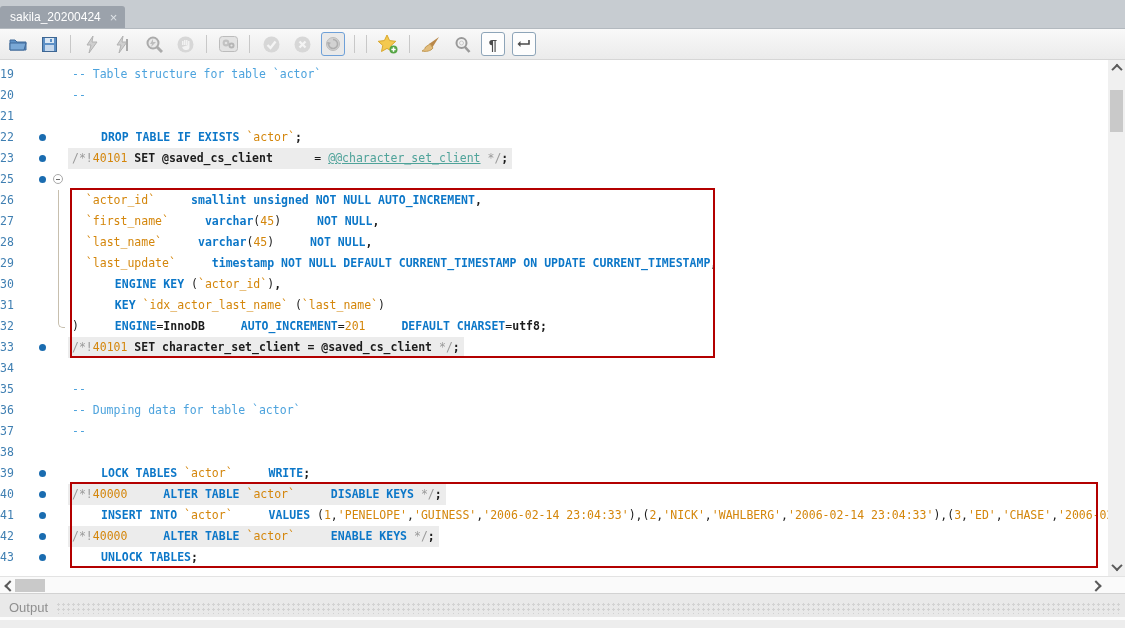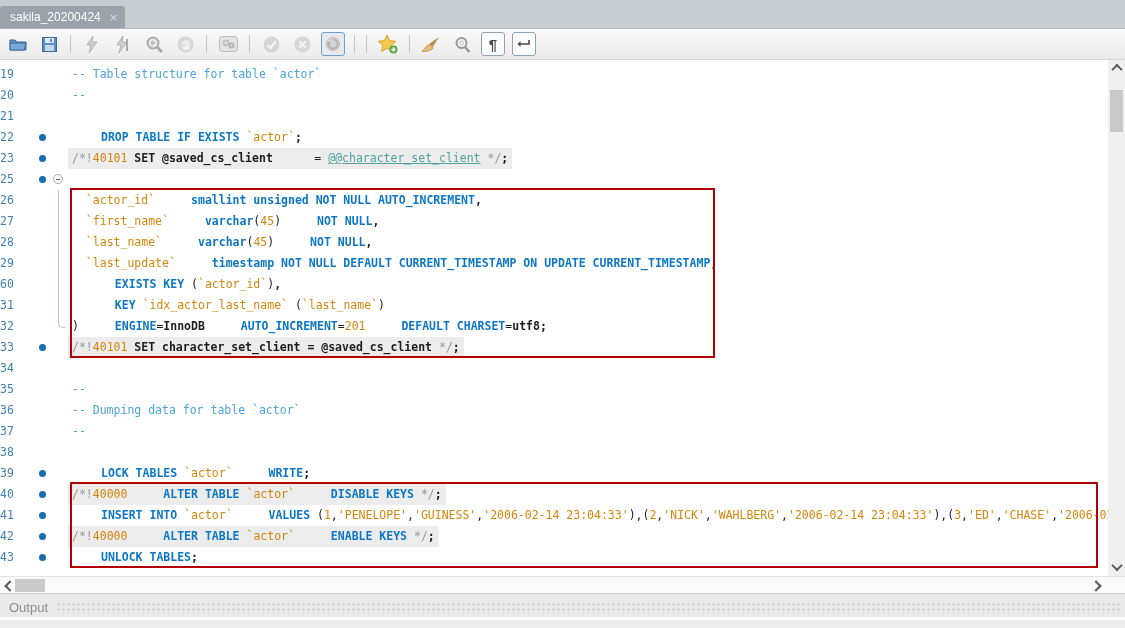--- a/index.html
+++ b/index.html
@@ -224,21 +224,21 @@
         <div class="line"><span class="lnum">19</span><span class="dotc"></span><span class="foldc"></span><span class="content"><span class="tok cm">-- Table structure for table `actor`</span></span></div>
         <div class="line"><span class="lnum">20</span><span class="dotc"></span><span class="foldc"></span><span class="content"><span class="tok cm">--</span></span></div>
         <div class="line"><span class="lnum">21</span><span class="dotc"></span><span class="foldc"></span><span class="content"></span></div>
         <div class="line"><span class="lnum">22</span><span class="dotc"><span class="dot"></span></span><span class="foldc"></span><span class="content"><span class="tok kw">DROP TABLE IF EXISTS</span><span class="tok pl"> </span><span class="tok id">`actor`</span><span class="tok bd">;</span></span></div>
         <div class="line"><span class="lnum">23</span><span class="dotc"><span class="dot"></span></span><span class="foldc"></span><span class="content hl"><span class="tok gy">/*!</span><span class="tok num">40101</span><span class="tok bd"> SET @saved_cs_client</span><span class="tok pl">      = </span><span class="tok sv">@@character_set_client</span><span class="tok gy"> */</span><span class="tok bd">;</span></span></div>
         <div class="line"><span class="lnum">25</span><span class="dotc"><span class="dot"></span></span><span class="foldc"><span class="fold-start"></span></span></div>
         <div class="line"><span class="lnum">26</span><span class="dotc"></span><span class="foldc"><span class="fold-mid"></span></span><span class="content"><span class="tok pl">  </span><span class="tok id">`actor_id`</span><span class="tok pl"> </span><span class="tok kw">smallint unsigned NOT NULL AUTO_INCREMENT</span><span class="tok bd">,</span></span></div>
         <div class="line"><span class="lnum">27</span><span class="dotc"></span><span class="foldc"><span class="fold-mid"></span></span><span class="content"><span class="tok pl">  </span><span class="tok id">`first_name`</span><span class="tok pl"> </span><span class="tok kw">varchar</span><span class="tok pl">(</span><span class="tok num">45</span><span class="tok pl">) </span><span class="tok kw">NOT NULL</span><span class="tok bd">,</span></span></div>
         <div class="line"><span class="lnum">28</span><span class="dotc"></span><span class="foldc"><span class="fold-mid"></span></span><span class="content"><span class="tok pl">  </span><span class="tok id">`last_name`</span><span class="tok pl"> </span><span class="tok kw">varchar</span><span class="tok pl">(</span><span class="tok num">45</span><span class="tok pl">) </span><span class="tok kw">NOT NULL</span><span class="tok bd">,</span></span></div>
         <div class="line"><span class="lnum">29</span><span class="dotc"></span><span class="foldc"><span class="fold-mid"></span></span><span class="content"><span class="tok pl">  </span><span class="tok id">`last_update`</span><span class="tok pl"> </span><span class="tok kw">timestamp NOT NULL DEFAULT CURRENT_TIMESTAMP ON UPDATE CURRENT_TIMESTAMP</span><span class="tok bd">,</span></span></div>
-        <div class="line"><span class="lnum">60</span><span class="dotc"></span><span class="foldc"><span class="fold-mid"></span></span><span class="content"><span class="tok pl">  </span><span class="tok kw">EXISTS KEY</span><span class="tok pl"> (</span><span class="tok id">`actor_id`</span><span class="tok pl">)</span><span class="tok bd">,</span></span></div>
+        <div class="line"><span class="lnum">30</span><span class="dotc"></span><span class="foldc"><span class="fold-mid"></span></span><span class="content"><span class="tok pl">  </span><span class="tok kw">ENGINE KEY</span><span class="tok pl"> (</span><span class="tok id">`actor_id`</span><span class="tok pl">)</span><span class="tok bd">,</span></span></div>
         <div class="line"><span class="lnum">31</span><span class="dotc"></span><span class="foldc"><span class="fold-mid"></span></span><span class="content"><span class="tok pl">  </span><span class="tok kw">KEY</span><span class="tok pl"> </span><span class="tok id">`idx_actor_last_name`</span><span class="tok pl"> (</span><span class="tok id">`last_name`</span><span class="tok pl">)</span></span></div>
         <div class="line"><span class="lnum">32</span><span class="dotc"></span><span class="foldc"><span class="fold-end"></span></span><span class="content"><span class="tok pl">) </span><span class="tok kw">ENGINE</span><span class="tok pl">=</span><span class="tok bd">InnoDB</span><span class="tok pl"> </span><span class="tok kw">AUTO_INCREMENT</span><span class="tok pl">=</span><span class="tok num">201</span><span class="tok pl"> </span><span class="tok kw">DEFAULT CHARSET</span><span class="tok pl">=</span><span class="tok bd">utf8</span><span class="tok bd">;</span></span></div>
         <div class="line"><span class="lnum">33</span><span class="dotc"><span class="dot"></span></span><span class="foldc"></span><span class="content hl"><span class="tok gy">/*!</span><span class="tok num">40101</span><span class="tok bd"> SET character_set_client = @saved_cs_client </span><span class="tok gy">*/</span><span class="tok bd">;</span></span></div>
         <div class="line"><span class="lnum">34</span><span class="dotc"></span><span class="foldc"></span><span class="content"></span></div>
         <div class="line"><span class="lnum">35</span><span class="dotc"></span><span class="foldc"></span><span class="content"><span class="tok cm">--</span></span></div>
         <div class="line"><span class="lnum">36</span><span class="dotc"></span><span class="foldc"></span><span class="content"><span class="tok cm">-- Dumping data for table `actor`</span></span></div>
         <div class="line"><span class="lnum">37</span><span class="dotc"></span><span class="foldc"></span><span class="content"><span class="tok cm">--</span></span></div>
         <div class="line"><span class="lnum">38</span><span class="dotc"></span><span class="foldc"></span><span class="content"></span></div>
         <div class="line"><span class="lnum">39</span><span class="dotc"><span class="dot"></span></span><span class="foldc"></span><span class="content"><span class="tok kw">LOCK TABLES</span><span class="tok pl"> </span><span class="tok id">`actor`</span><span class="tok pl"> </span><span class="tok kw">WRITE</span><span class="tok bd">;</span></span></div>
         <div class="line"><span class="lnum">40</span><span class="dotc"><span class="dot"></span></span><span class="foldc"></span><span class="content hl"><span class="tok gy">/*!</span><span class="tok num">40000</span><span class="tok pl"> </span><span class="tok kw">ALTER TABLE</span><span class="tok pl"> </span><span class="tok id">`actor`</span><span class="tok pl"> </span><span class="tok kw">DISABLE KEYS</span><span class="tok gy"> */</span><span class="tok bd">;</span></span></div>

